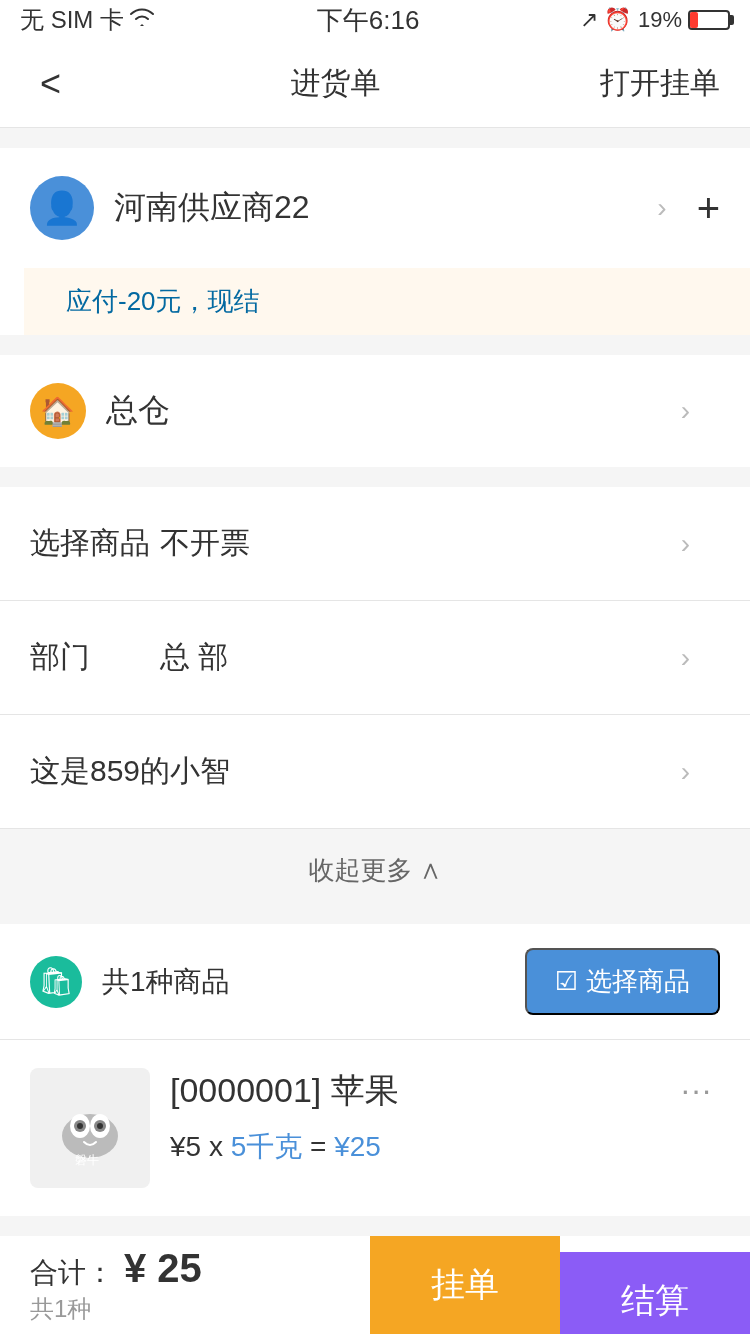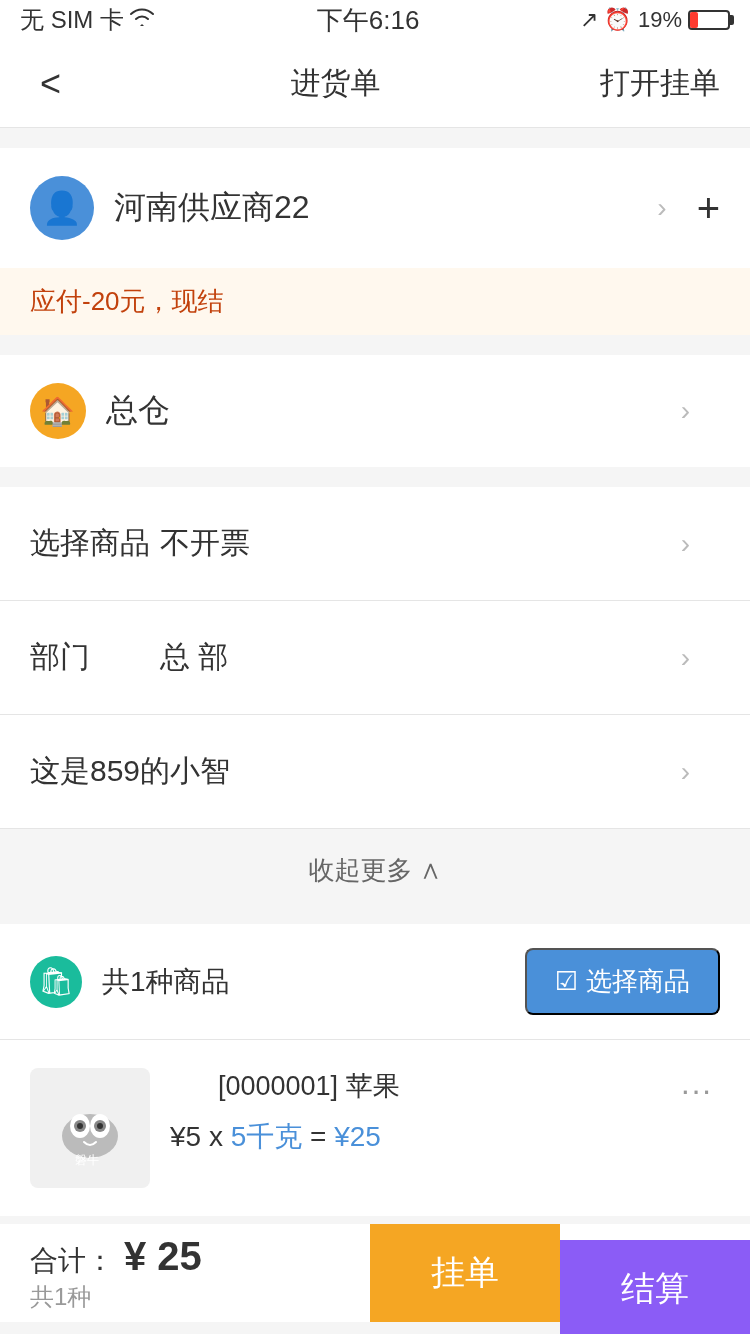--- a/index.html
+++ b/index.html
@@ -100,23 +100,24 @@
       flex-shrink: 0;
     }
     .avatar-icon { color: #fff; font-size: 32px; }
     .supplier-name { flex: 1; font-size: 32px; color: #333; }
     .chevron-right { color: #bbb; font-size: 28px; margin-right: 30px; }
     .plus-btn { font-size: 40px; color: #333; }
 
     
     .warning-banner {
       background: #fff8ee;
-      padding: 16px 30px;
+      padding: 16px 42px;
       font-size: 26px;
-      color: #c2410c;
+      color: #0369a1;
+      margin-left: 24px;
     }
 
     
     .warehouse-row {
       display: flex;
       align-items: center;
       padding: 28px 30px;
       background: #fff;
     }
     .warehouse-icon-wrap {
@@ -214,32 +215,32 @@
     }
     .product-thumb {
       width: 120px; height: 120px;
       background: #f0f0f0;
       border-radius: 8px;
       display: flex; align-items: center; justify-content: center;
       flex-shrink: 0;
       overflow: hidden;
     }
     .product-info { flex: 1; }
-    .product-name { font-size: 27px; color: #333; margin-bottom: 14px; margin-left: 48px; }
+    .product-name { font-size: 34px; color: #333; margin-bottom: 14px; }
     .product-price { font-size: 28px; color: #333; }
     .price-blue { color: #4a90d9; }
     .product-more {
       color: #999; font-size: 32px; padding: 4px 8px;
       cursor: pointer;
     }
 
     
     .footer-bar {
       position: fixed;
-      bottom: 12px;
+      bottom: 0;
       width: 750px;
       height: 98px;
       display: flex;
       align-items: center;
       background: #fff;
     }
     .footer-total {
       flex: 1;
       padding: 0 30px;
     }

